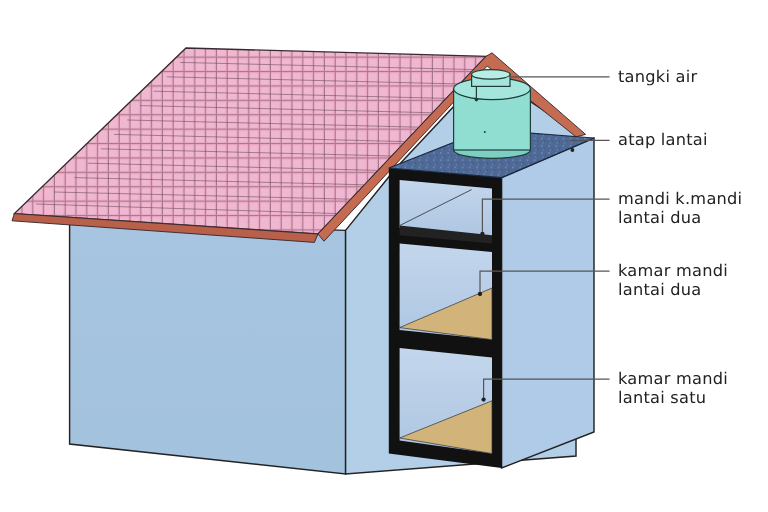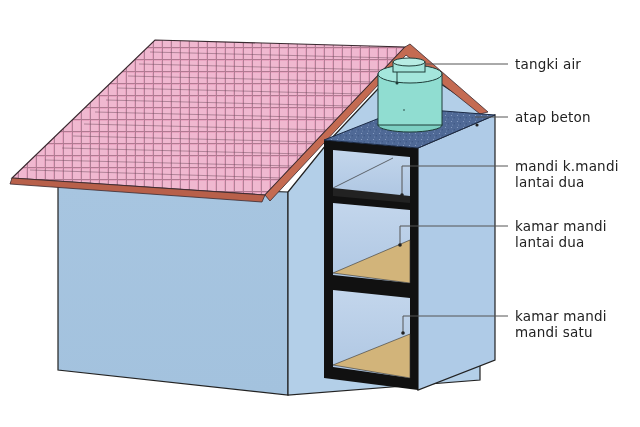--- a/index.html
+++ b/index.html
@@ -123,27 +123,27 @@
       <circle cx="400" cy="245" r="1.8"></circle>
       <circle cx="403" cy="333" r="1.8"></circle>
       <circle cx="477" cy="125" r="1.6"></circle>
     </g>
   </svg>
 
   <div class="label" style="left:515px; top:56px;">
     <span>tangki  air</span>
   </div>
   <div class="label" style="left:515px; top:109px;">
-    <span>atap  beton</span>
+    <span>atap  lantai</span>
   </div>
   <div class="label" style="left:515px; top:158px;">
     <div>mandi  k.mandi</div>
     <div>lantai  dua</div>
   </div>
   <div class="label" style="left:515px; top:218px;">
     <div>kamar  mandi</div>
     <div>lantai  dua</div>
   </div>
   <div class="label" style="left:515px; top:308px;">
     <div>kamar  mandi</div>
-    <div>mandi  satu</div>
+    <div>lantai  satu</div>
   </div>
 </div>
 
 </body></html>

